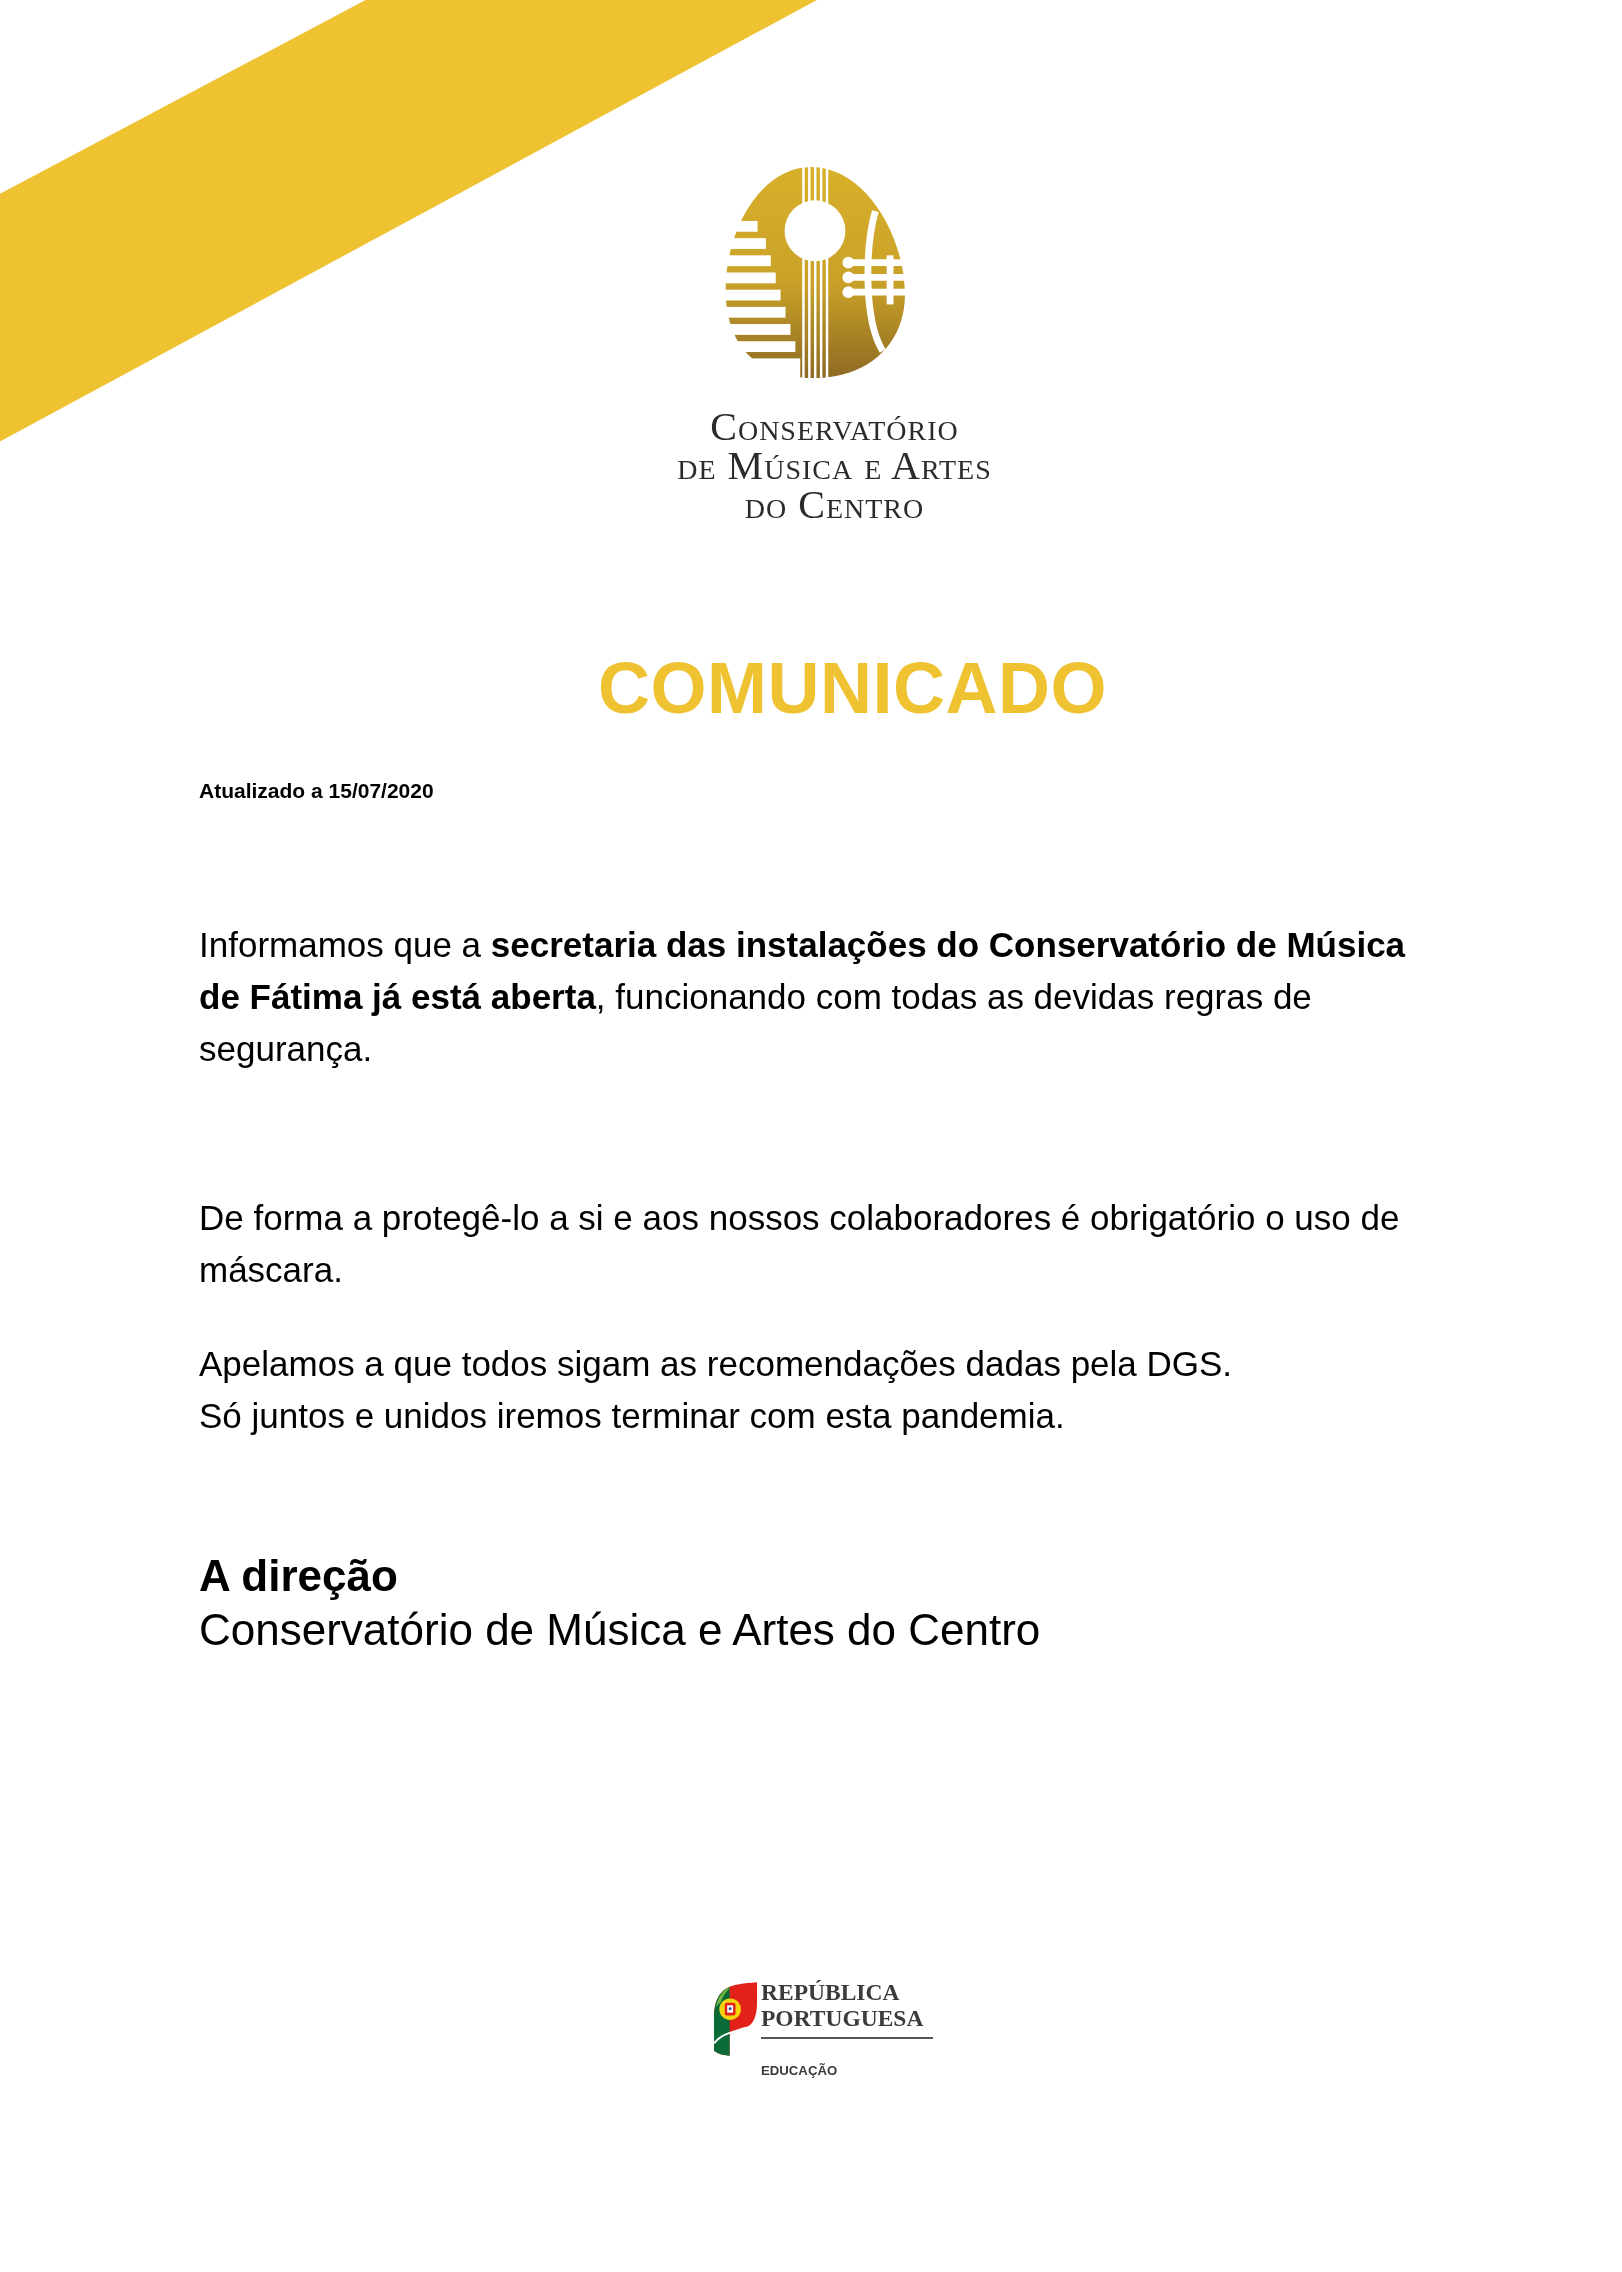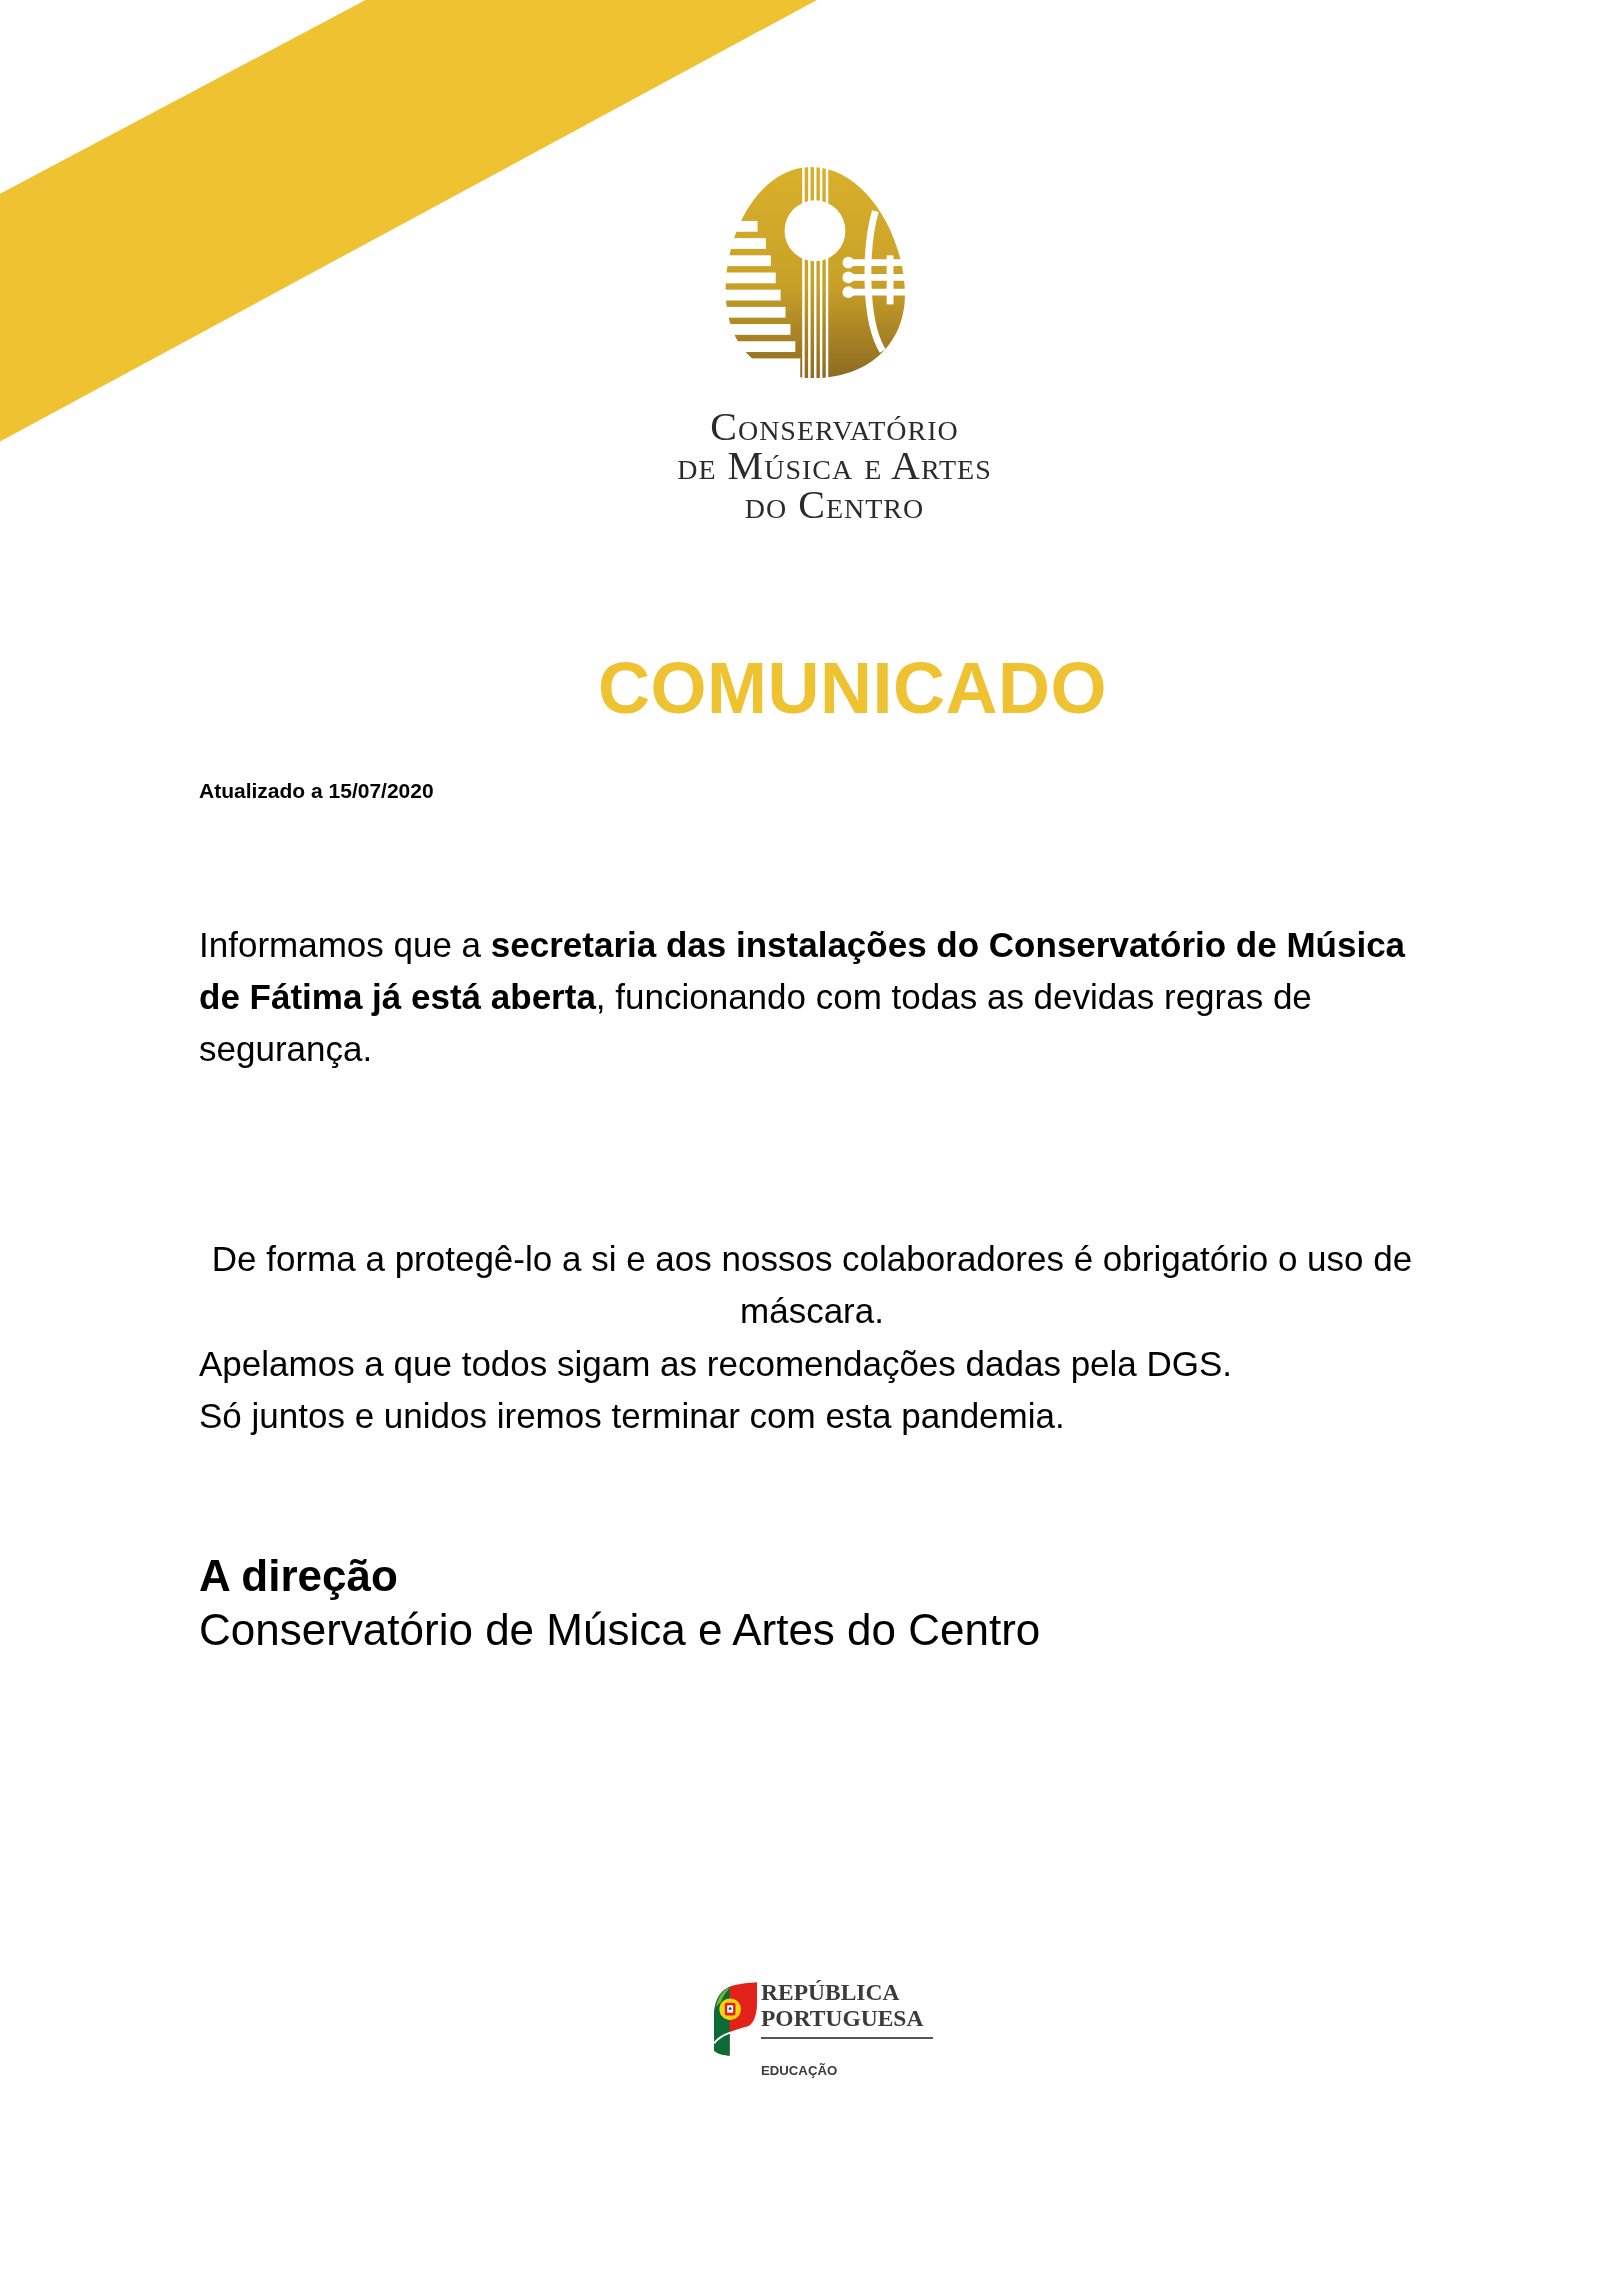--- a/index.html
+++ b/index.html
@@ -9,21 +9,21 @@
   .emblem { position: absolute; left: 706px; top: 157px; width: 216px; height: 231px; }
   .org-name { position: absolute; left: 589px; top: 407px; width: 491px; text-align: center;
               font-family: "Liberation Serif", serif; color: #2b2b2b; font-size: 40px;
               line-height: 39px; font-variant: small-caps; letter-spacing: 1px; }
   .org-name div { white-space: nowrap; }
   .title { position: absolute; left: 0; width: 1623px; top: 647px; text-align: center;
            font-weight: bold; font-size: 72px; color: #EFC232; letter-spacing: 0.5px; padding-left: 41px; }
   .updated { position: absolute; left: 199px; top: 779px; font-weight: bold; font-size: 21px; }
   .body-block { position: absolute; left: 199px; width: 1226px; font-size: 35px; line-height: 52px; }
   .p1 { top: 919px; }
-  .p2 { top: 1233px; text-align: center; }
+  .p2 { top: 1192px; }
   .p3 { top: 1338px; }
   .sign { position: absolute; left: 199px; top: 1549px; font-size: 44px; line-height: 54px; }
   .sign .role { font-weight: bold; }
   .rp-text { position: absolute; left: 761px; top: 1980px; color: #3b3b3b;
              font-family: "Liberation Serif", serif; font-weight: bold; font-size: 23.5px; line-height: 25.5px; }
   .rp-rule { position: absolute; left: 761px; top: 2037px; width: 172px; height: 2px; background: #555; }
   .rp-sub { position: absolute; left: 761px; top: 2045px; color: #3b3b3b; font-weight: bold; font-size: 13.2px; margin-top: 18px; }
 </style>
 </head>
 <body>

